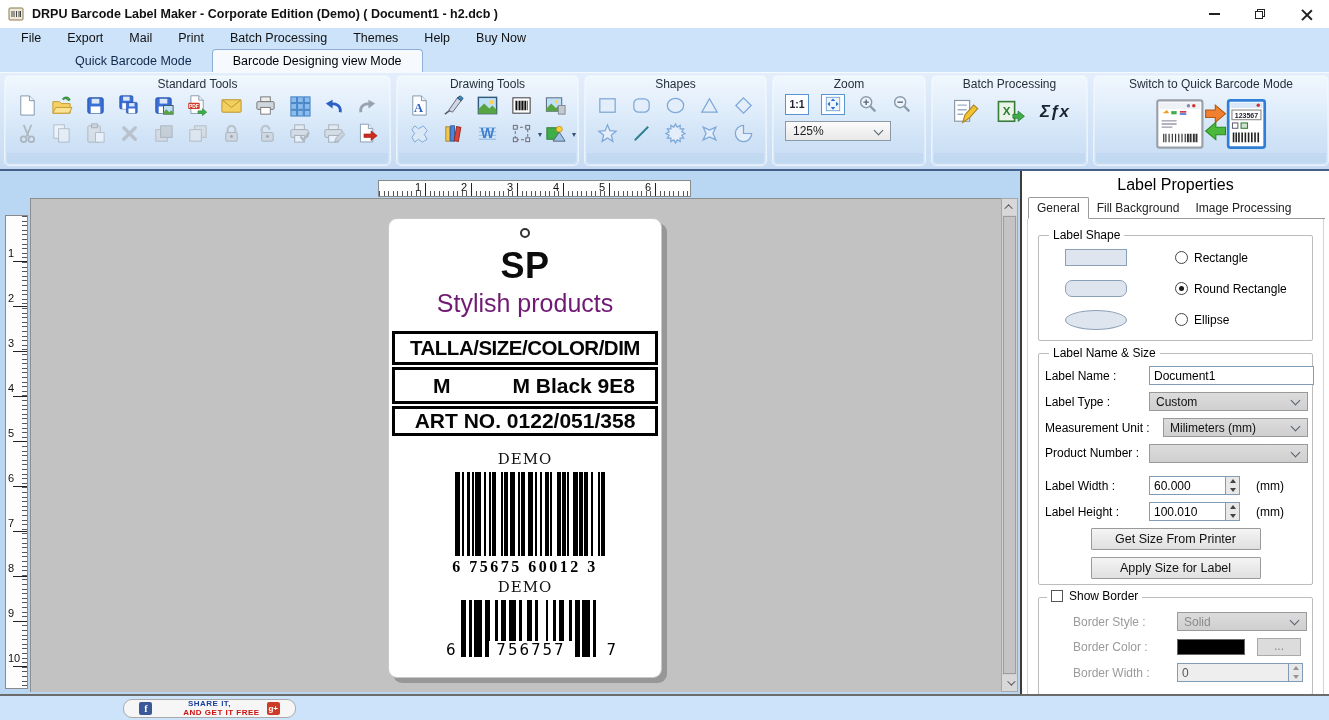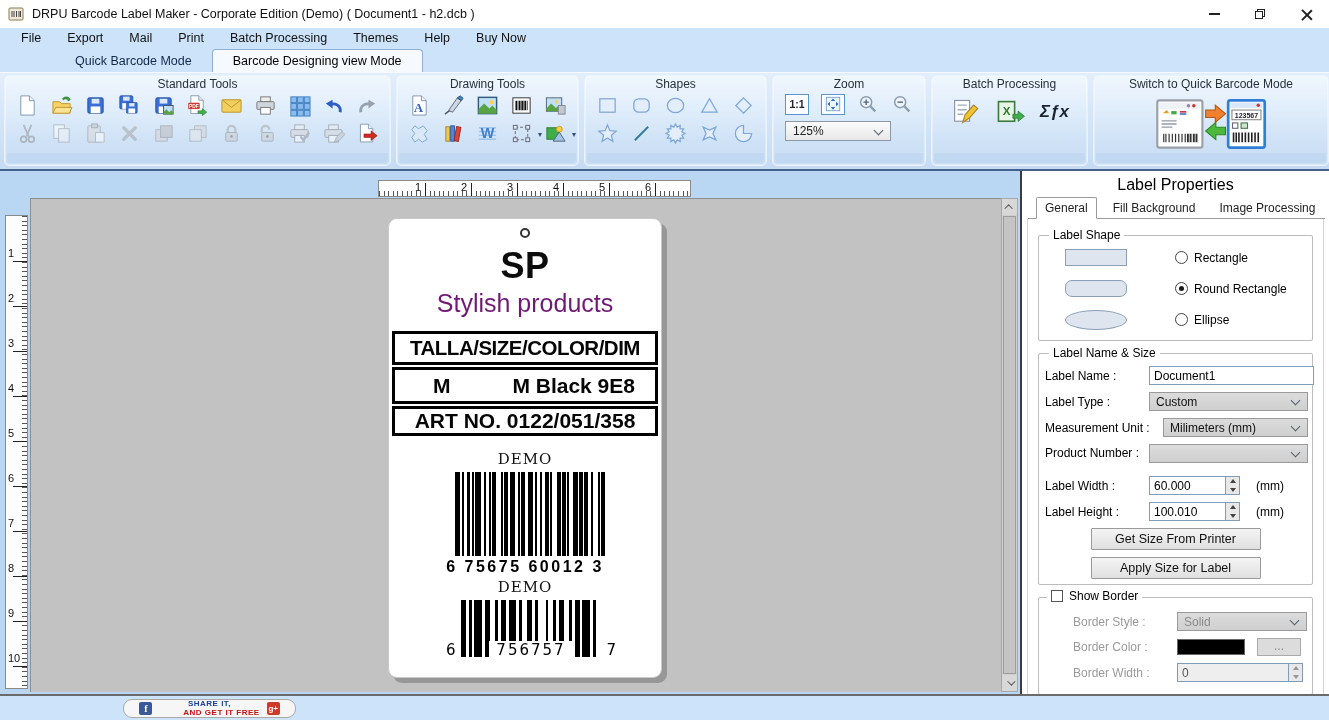--- a/index.html
+++ b/index.html
@@ -1,21 +1,21 @@
 <!DOCTYPE html>
 <html><head>
 <meta charset="utf-8">
 <style>
   * { margin:0; padding:0; box-sizing:border-box; }
   html,body { background:#888; }
   body { font-family:"Liberation Sans", sans-serif; }
   .window { position:relative; width:1329px; height:720px; background:#fff; overflow:hidden; }
 
   
-  .titlebar { height:28px; background:#fff; display:flex; align-items:center; padding-left:8px; }
+  .titlebar { height:28px; background:#fff; display:flex; align-items:center; padding-left:8px;font-weight:bold; }
   .appicon { width:16px; height:16px; margin-right:8px; }
   .title-text { font-size:12.5px; color:#111; }
   .winbtns { margin-left:auto; display:flex; height:100%; }
   .winbtn { width:46px; height:100%; display:flex; align-items:center; justify-content:center; cursor:pointer; }
   .minglyph { width:11px; height:1.5px; background:#222; }
   .restglyph { position:relative; width:10px; height:10px; }
   .restglyph .r1 { position:absolute; right:0; top:0; width:8px; height:8px; border:1.2px solid #222; background:#fff; }
   .restglyph .r2 { position:absolute; left:0; bottom:0; width:8px; height:8px; border:1.2px solid #222; background:#fff; }
   .xglyph { position:relative; width:11px; height:11px; }
   .xglyph::before,.xglyph::after { content:""; position:absolute; left:5px; top:-1px; width:1.5px; height:14px; background:#222; }
@@ -83,30 +83,30 @@
   .ltable { position:absolute; left:3px; right:3px; top:112px; }
   .trow { border:3px solid #000; margin-bottom:2px; display:flex; align-items:center; justify-content:center; font-weight:bold; color:#050505; background:#fff; }
   .trow.th { height:34px; font-size:20.5px; letter-spacing:-0.5px; }
   .trow.tsize { height:37px; font-size:21px; justify-content:space-between; padding:0 20px 0 38px; }
   .trow.tart { height:30px; font-size:21px; margin-bottom:0; }
   .demo { position:absolute; left:0; right:0; text-align:center; font-family:"DejaVu Serif", serif; font-size:15px; letter-spacing:1px; color:#111; }
   .d1 { top:231px; } .d2 { top:359px; }
   .bc { position:absolute; display:flex; align-items:stretch; overflow:hidden; }
   .bc i { display:block; height:100%; flex:none; }
   .bc1 { left:66px; top:253px; width:150px; height:84px; }
-  .digits1 { position:absolute; left:0; right:0; top:339px; text-align:center; font-size:16px; font-weight:bold; letter-spacing:2.5px; color:#000; font-family:Liberation Sans, sans-serif; }
+  .digits1 { position:absolute; left:0; right:0; top:339px; text-align:center; font-size:16px; font-weight:bold; letter-spacing:2.5px; color:#000; font-family:Liberation Serif, serif; }
   .bc2 { left:72px; top:381px; width:140px; height:57px; }
   .digits2 { position:absolute; left:57px; top:422px; width:170px; display:flex; justify-content:space-between; font-size:15px; color:#000; font-family:"DejaVu Sans", sans-serif; }
   .digits2 .mid { background:#fff; padding:0 7px; letter-spacing:2px; }
 
   
   .props { width:309px; background:#fff; border-left:2px solid #3c3c3c; font-size:12px; color:#000; position:relative; }
   .props-title { text-align:center; font-size:16px; padding-top:5px; color:#000; }
   .ptabs { display:flex; align-items:flex-end; margin:4px 4px 0 6px; border-bottom:1px solid #9a9a9a; height:21px; }
-  .ptab { padding:3px 8px 3px; font-size:12px; color:#222; cursor:pointer;margin-left:8px; }
+  .ptab { padding:3px 8px 3px; font-size:12px; color:#222; cursor:pointer; }
   .ptab.active { background:#fff; border:1px solid #9a9a9a; border-bottom:1px solid #fff; border-radius:2px 2px 0 0; margin-bottom:-1px; }
   .ppage { margin:0 5px; border:1px solid #d4d4d4; border-top:none; padding:10px 6px 4px; height:478px; }
   .gbox { position:relative; border:1px solid #bcbcbc; border-radius:2px; margin:0 4px 12px; }
   .gbox-label { position:absolute; top:-8px; left:10px; background:#fff; padding:0 4px; font-size:12px; }
   .shape-row { display:flex; align-items:center; height:31px; padding-left:26px; }
   .shape-prev { width:62px; height:17px; background:#dfe5ee; border:1px solid #8aa0b8; }
   .shape-prev.round { border-radius:7px; }
   .shape-prev.ellipse { border-radius:50%; height:20px; }
   .radio-wrap { display:flex; align-items:center; margin-left:48px; cursor:pointer; }
   .radio { width:13px; height:13px; border:1px solid #444; border-radius:50%; background:#fff; margin-right:6px; position:relative; flex:none; }

